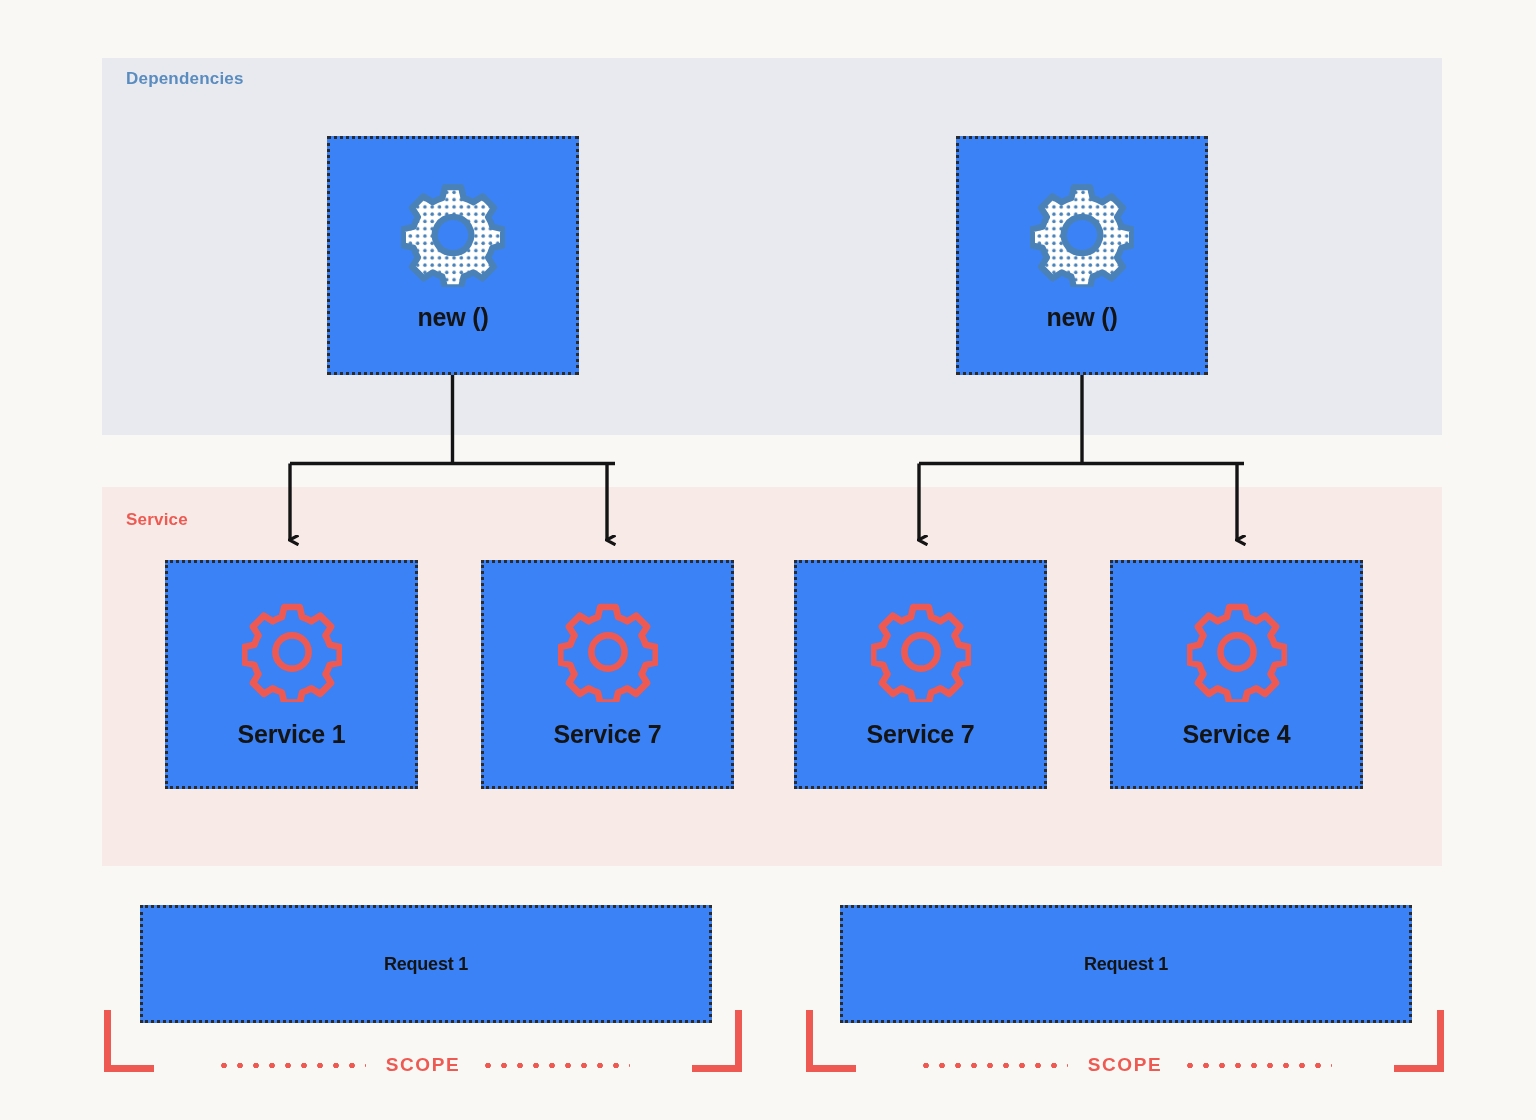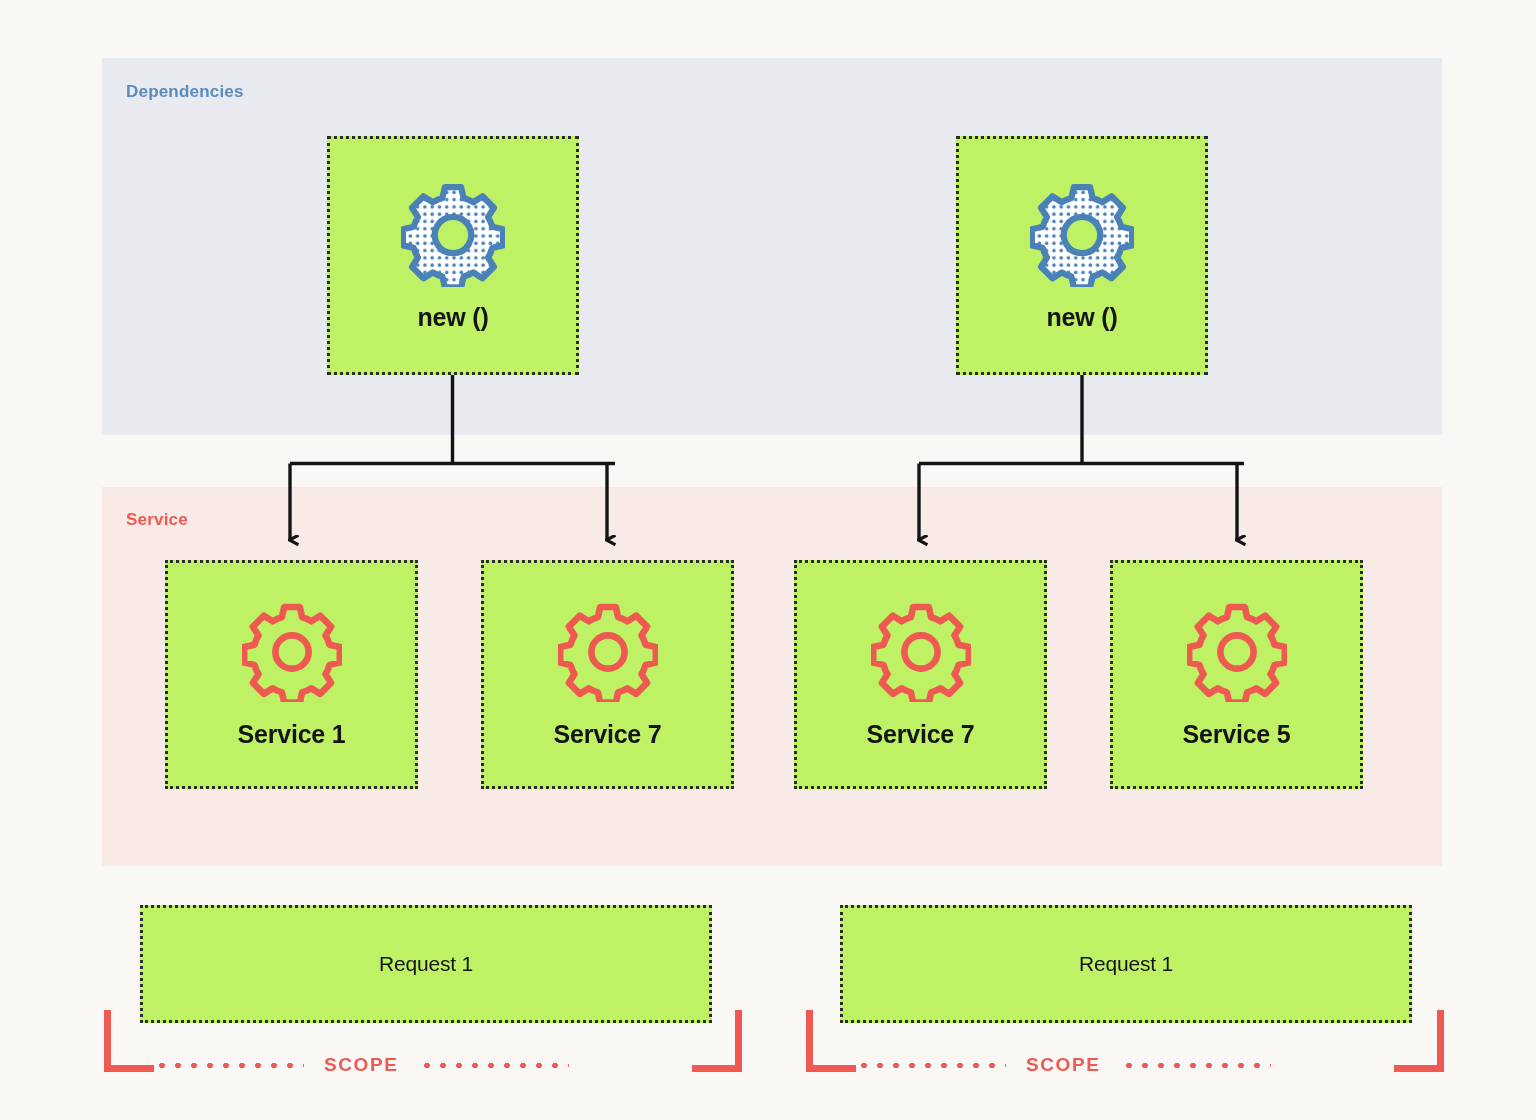--- a/index.html
+++ b/index.html
@@ -40,33 +40,33 @@
   }
 
   .band-label {
     position: absolute;
     font-size: 17px;
     font-weight: bold;
     letter-spacing: 0.2px;
   }
   .label-dependencies {
     left: 126px;
-    top: 82px;
+    top: 69px;
     color: #5a8cc0;
   }
   .label-services {
     left: 126px;
     top: 510px;
     color: #ee5a52;
   }
 
   
   .dotted-box {
     position: absolute;
-    background: #bef264;
+    background: #3b82f6;
     border: 3px dotted #2b2b2b;
     box-sizing: border-box;
   }
 
   .dep-box {
     width: 252px;
     height: 239px;
   }
   .dep-box-1 { left: 327px; top: 136px; }
   .dep-box-2 { left: 956px; top: 136px; }
@@ -118,22 +118,22 @@
     font-weight: bold;
     color: #141414;
     letter-spacing: -0.2px;
     white-space: nowrap;
   }
   .svc-box .box-caption {
     margin-top: 18px;
     font-size: 25px;
   }
   .req-caption {
-    font-size: 21px;
-    font-weight: normal;
+    font-size: 18px;
+    font-weight: bold;
     color: #141414;
     letter-spacing: -0.2px;
     white-space: nowrap;
   }
 
   
   .connectors {
     position: absolute;
     left: 0;
     top: 0;
@@ -170,20 +170,21 @@
   }
 
   .scope-center {
     position: absolute;
     left: 50px;
     right: 50px;
     bottom: 0;
     height: 34px;
     display: flex;
     align-items: center;
+    justify-content: center;
     gap: 20px;
   }
   .scope-dots {
     flex: 0 0 auto;
     width: 150px;
     height: 7px;
     background-image: radial-gradient(circle, #ee5a52 2.6px, rgba(0,0,0,0) 3px);
     background-size: 16px 7px;
     background-repeat: repeat-x;
     background-position: 0 center;
@@ -326,21 +327,21 @@
       <svg class="gear-wrap" viewBox="0 0 100 100">
         <path d="M42.2,5 h15.6 l2.3,10.2 c3.3,1 6.4,2.3 9.2,4.1 l8.8,-5.6 l11,11 l-5.6,8.8
                  c1.8,2.8 3.1,5.9 4.1,9.2 l10.2,2.3 v15.6 l-10.2,2.3 c-1,3.3 -2.3,6.4 -4.1,9.2
                  l5.6,8.8 l-11,11 l-8.8,-5.6 c-2.8,1.8 -5.9,3.1 -9.2,4.1 l-2.3,10.2 h-15.6
                  l-2.3,-10.2 c-3.3,-1 -6.4,-2.3 -9.2,-4.1 l-8.8,5.6 l-11,-11 l5.6,-8.8
                  c-1.8,-2.8 -3.1,-5.9 -4.1,-9.2 l-10.2,-2.3 v-15.6 l10.2,-2.3
                  c1,-3.3 2.3,-6.4 4.1,-9.2 l-5.6,-8.8 l11,-11 l8.8,5.6
                  c2.8,-1.8 5.9,-3.1 9.2,-4.1 z" fill="none" stroke="#ee5a52" stroke-width="6.6" stroke-linejoin="round"></path>
         <circle cx="50" cy="50" r="16.6" fill="none" stroke="#ee5a52" stroke-width="6.6"></circle>
       </svg>
-      <div class="box-caption">Service 5</div>
+      <div class="box-caption">Service 4</div>
     </div>
   </div>
 
   <div class="dotted-box req-box req-box-1">
     <div class="box-inner">
       <div class="req-caption">Request 1</div>
     </div>
   </div>
 
   <div class="dotted-box req-box req-box-2">

